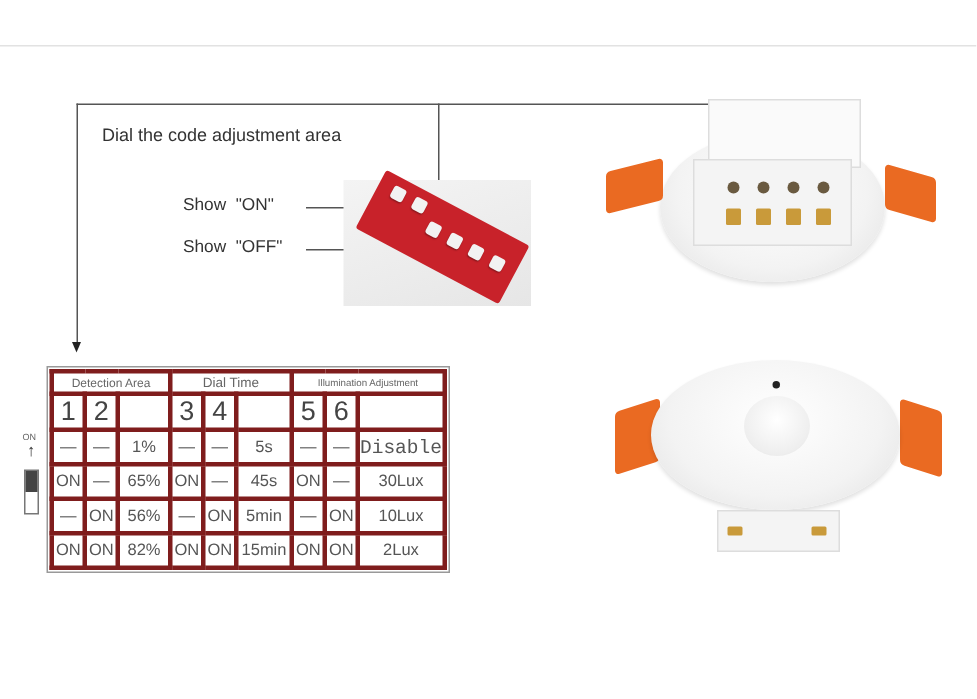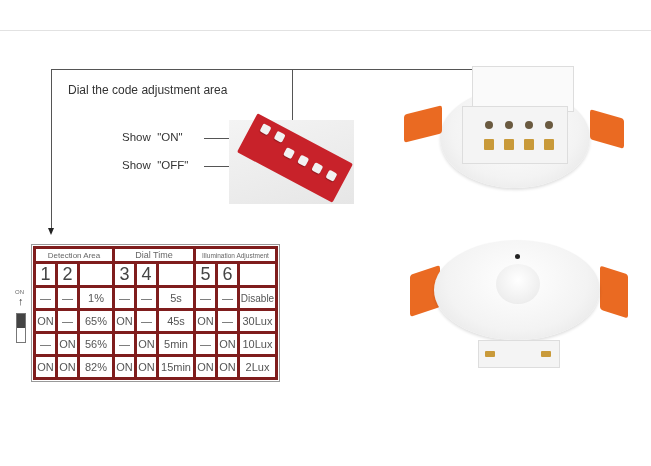--- a/index.html
+++ b/index.html
@@ -101,21 +101,21 @@
   </tr>
   <tr>
     <td>—</td>
     <td>—</td>
     <td>1%</td>
     <td>—</td>
     <td>—</td>
     <td>5s</td>
     <td>—</td>
     <td>—</td>
-    <td style="font-size:10px;">Disable</td>
+    <td style="font-size:13px;font-family:Liberation Mono, monospace;">Disable</td>
   </tr>
   <tr>
     <td>ON</td>
     <td>—</td>
     <td>65%</td>
     <td>ON</td>
     <td>—</td>
     <td>45s</td>
     <td>ON</td>
     <td>—</td>

